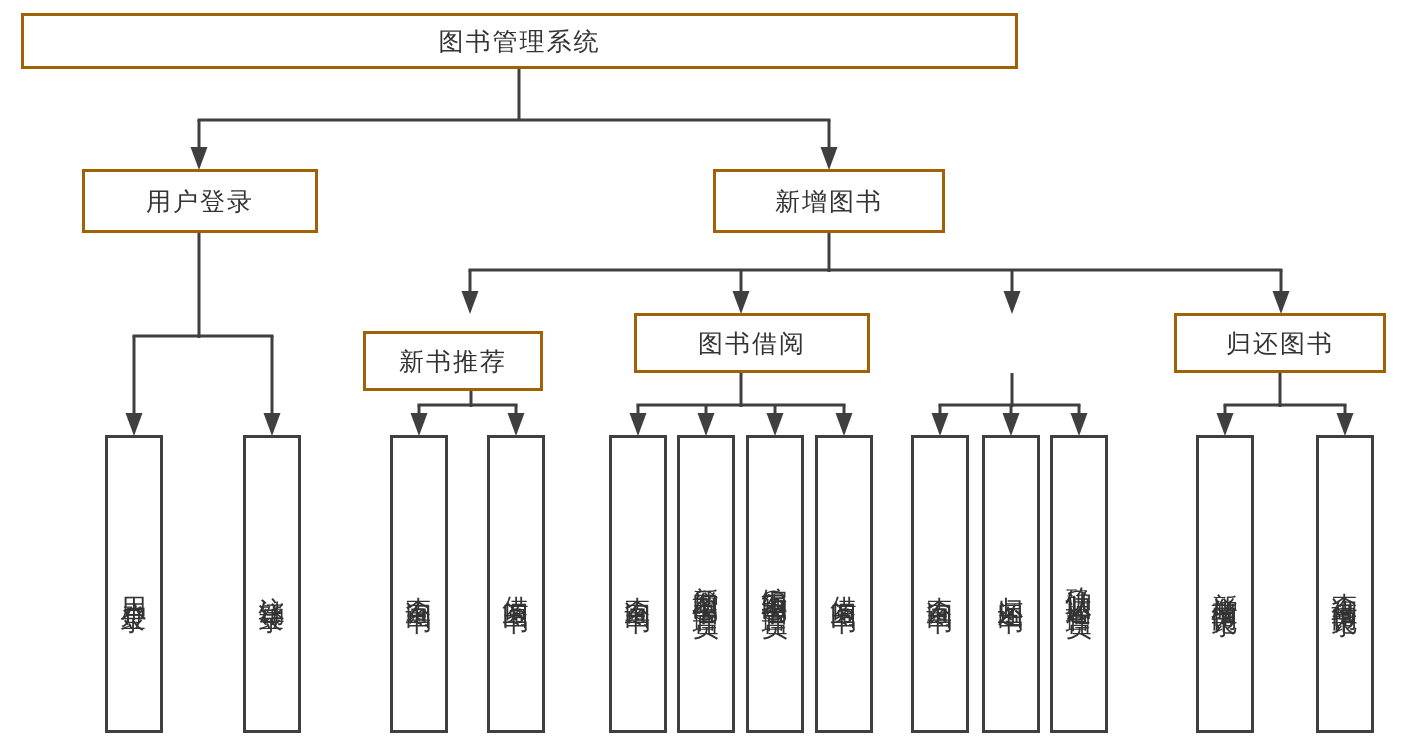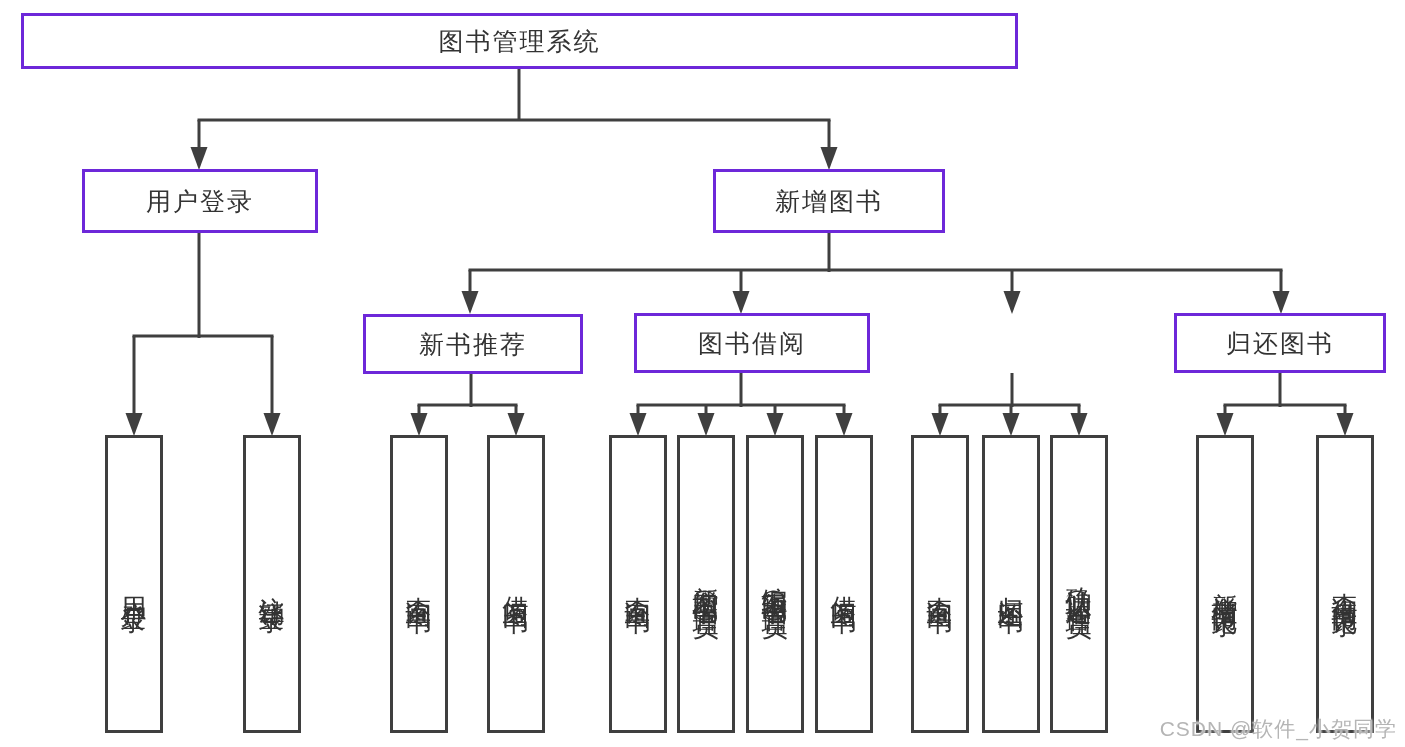--- a/index.html
+++ b/index.html
@@ -17,21 +17,21 @@
   }
   svg.connectors {
     position: absolute;
     left: 0; top: 0;
     width: 1405px; height: 747px;
     z-index: 1;
   }
   .node {
     position: absolute;
     box-sizing: border-box;
-    border: 3px solid #6d28d9;
+    border: 3px solid #a16207;
     background: #ffffff;
     display: flex;
     align-items: center;
     justify-content: center;
     z-index: 2;
     color: #333333;
   }
   .node.hdr span {
     font-size: 25px;
     letter-spacing: 2px;
@@ -138,21 +138,21 @@
     <span>图书管理系统</span>
   </div>
 
   <div class="node hdr" style="left:82px;top:169px;width:236px;height:64px">
     <span>用户登录</span>
   </div>
   <div class="node hdr" style="left:713px;top:169px;width:232px;height:64px">
     <span>新增图书</span>
   </div>
 
-  <div class="node hdr" style="left:363px;top:314px;width:220px;height:60px">
+  <div class="node hdr" style="left:363px;top:331px;width:180px;height:60px">
     <span>新书推荐</span>
   </div>
   <div class="node hdr" style="left:634px;top:313px;width:236px;height:60px">
     <span>图书借阅</span>
   </div>
   <div class="node hdr" style="left:1174px;top:313px;width:212px;height:60px">
     <span>归还图书</span>
   </div>
 
   <div class="leaf" style="left:105px">
@@ -188,14 +188,13 @@
   <div class="leaf" style="left:1050px">
     <span class="vtext">确认归还（管理员）</span>
   </div>
   <div class="leaf" style="left:1196px">
     <span class="vtext">新增借阅记录</span>
   </div>
   <div class="leaf" style="left:1316px">
     <span class="vtext">查询借阅记录</span>
   </div>
 
-  <div class="watermark">CSDN @软件_小贺同学</div>
 </div>
 
 </body></html>

